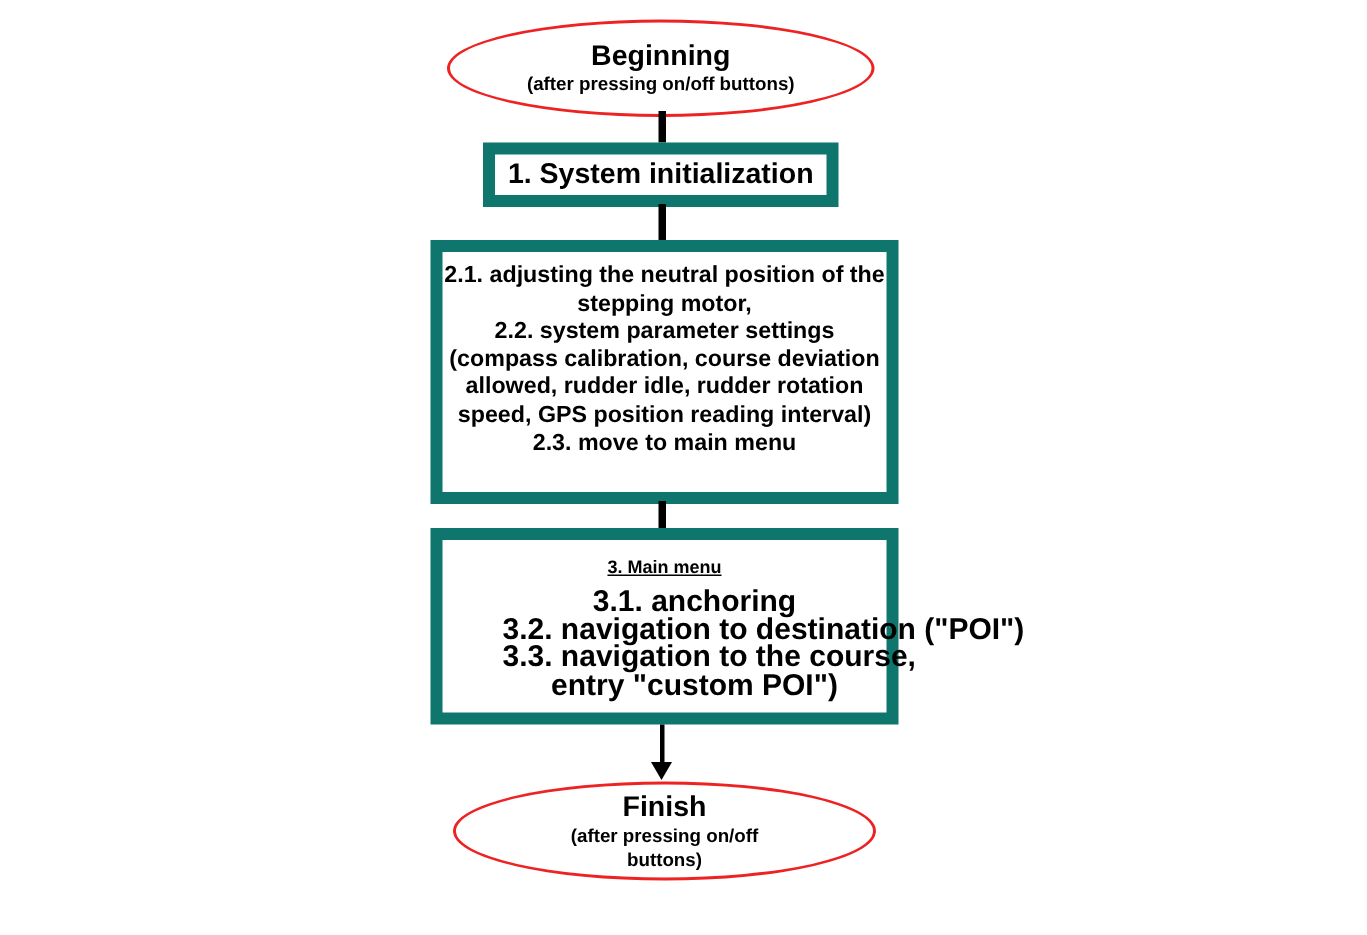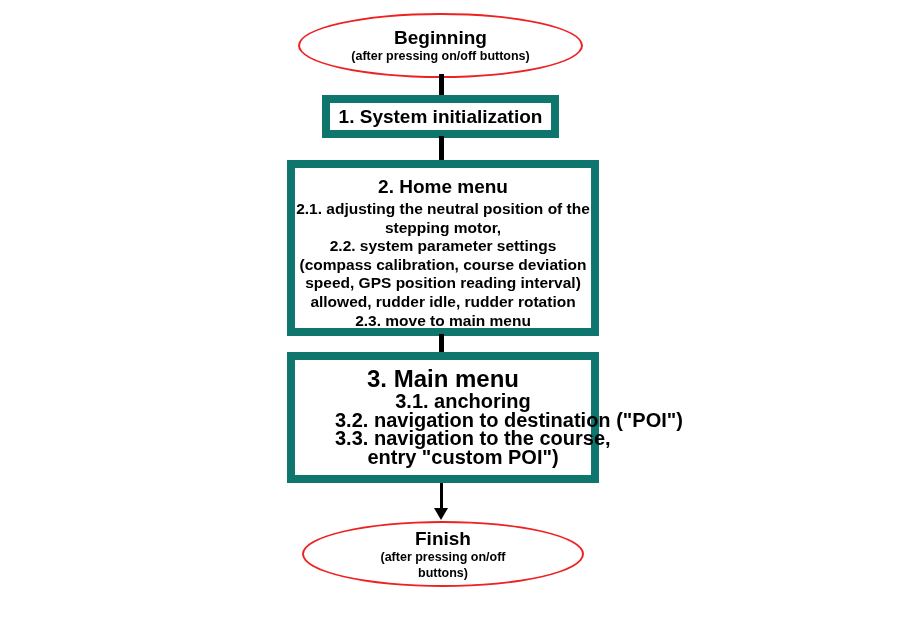--- a/index.html
+++ b/index.html
@@ -37,21 +37,21 @@
     background: #ffffff;
   }
   .rect-step1 {
     left: 322px; top: 95px; width: 237px; height: 43px;
     display: flex; align-items: center; justify-content: center;
   }
   .rect-step2 { left: 287px; top: 160px; width: 312px; height: 176px; padding-top: 7px; }
   .rect-step3 { left: 287px; top: 352px; width: 312px; height: 131px; padding-top: 5px; }
 
   .title-lg   { font-size: 19px; line-height: 23px; white-space: nowrap; }
-  .title-xl   { font-size: 24px; line-height: 27px; white-space: nowrap; }
+  .title-xl   { font-size: 12px; line-height: 27px; white-space: nowrap; text-decoration: underline; }
   .sub-sm     { font-size: 12.5px; line-height: 15.5px; white-space: nowrap; }
   .line-step2 { font-size: 15.5px; line-height: 18.6px; white-space: nowrap; }
   .line-step3 { font-size: 20px; line-height: 18.5px; white-space: nowrap; margin-left: 40px; }
   .rect-step2 .title-lg { margin-bottom: 2px; }
 
   
   .conn {
     position: absolute;
     width: 5px;
     background: #000000;
@@ -87,27 +87,26 @@
 
   <div class="conn conn-1"></div>
 
   <div class="node rect rect-step1">
     <div class="title-lg">1. System initialization</div>
   </div>
 
   <div class="conn conn-2"></div>
 
   <div class="node rect rect-step2">
-    <div class="title-lg">2. Home menu</div>
     <div class="line-step2">2.1. adjusting the neutral position of the</div>
     <div class="line-step2">stepping motor,</div>
     <div class="line-step2">2.2. system parameter settings</div>
     <div class="line-step2">(compass calibration, course deviation</div>
+    <div class="line-step2">allowed, rudder idle, rudder rotation</div>
     <div class="line-step2">speed, GPS position reading interval)</div>
-    <div class="line-step2">allowed, rudder idle, rudder rotation</div>
     <div class="line-step2">2.3. move to main menu</div>
   </div>
 
   <div class="conn conn-3"></div>
 
   <div class="node rect rect-step3">
     <div class="title-xl">3. Main menu</div>
     <div class="line-step3">3.1. anchoring</div>
     <div class="line-step3">3.2. navigation to destination ("POI")</div>
     <div class="line-step3">3.3. navigation to the course,</div>

